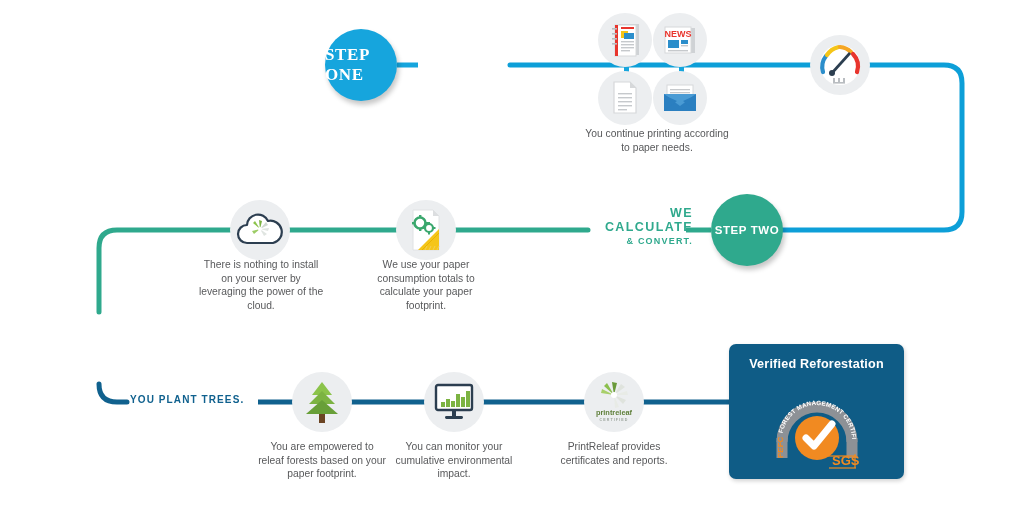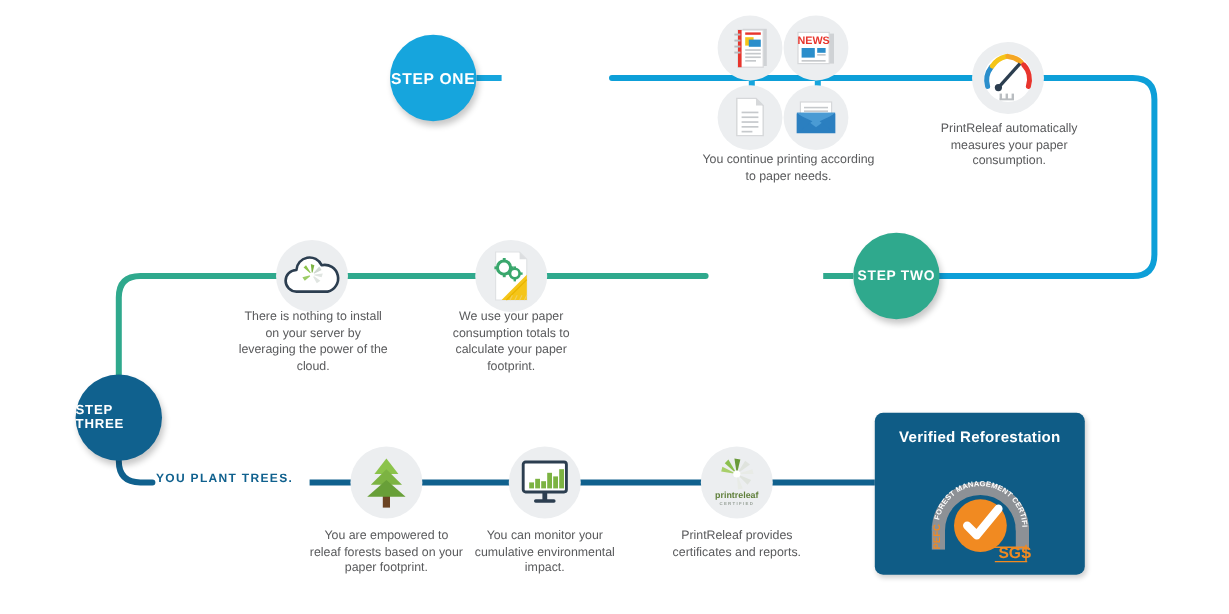--- a/index.html
+++ b/index.html
@@ -19,21 +19,21 @@
   .step-circle{
     position:absolute;
     border-radius:50%;
     display:flex;align-items:center;justify-content:center;
     color:#ffffff;
     font-weight:bold;
     letter-spacing:.6px;
     box-shadow:2px 4px 5px rgba(0,0,0,.22);
     z-index:6;
   }
-  #step-one{left:325px;top:29px;width:72px;height:72px;background:#16a5dd;font-size:13px;}
+  #step-one{left:325px;top:29px;width:72px;height:72px;background:#16a5dd;font-size:17px;font-family:Liberation Serif, serif;}
   #step-two{left:711px;top:194px;width:72px;height:72px;background:#2fa98d;font-size:11.5px;}
   #step-three{left:63px;top:312px;width:72px;height:72px;background:#10618e;font-size:11px;}
 
   
   .headline{position:absolute;z-index:6;}
   .headline .l1{font-weight:bold;letter-spacing:1.4px;}
   .headline .l2{font-weight:bold;letter-spacing:1.2px;}
   #hl-one{left:424px;top:52px;color:#16a5dd;text-align:left;}
   #hl-one .l1{font-size:13px;}
   #hl-one .l2{font-size:9.5px;margin-top:2px;}
@@ -169,26 +169,29 @@
       <path d="M37 11 A18 18 0 0 1 41 29" stroke="#e8352d" stroke-width="4.2" fill="none" stroke-linecap="round"></path>
       <path d="M17 31 L35 11 L33 9 L15 29 Z" fill="#2c3e50"></path>
       <circle cx="16" cy="30" r="3" fill="#2c3e50"></circle>
       <rect x="17" y="35" width="2" height="5" fill="#b9bdc1"></rect>
       <rect x="22" y="35" width="2" height="5" fill="#b9bdc1"></rect>
       <rect x="27" y="35" width="2" height="5" fill="#b9bdc1"></rect>
       <rect x="17" y="39" width="12" height="1.6" fill="#b9bdc1"></rect>
     </svg>
   </div>
 
-  <div class="cap" style="left:765px;top:101px;width:152px;">PrintReleaf automatically measures your paper consumption.</div>
 
   <div class="step-circle" id="step-two">
     <span>STEP TWO</span>
   </div>
 
+  <div class="headline" id="hl-two">
+    <div class="l1">WE CALCULATE</div>
+    <div class="l2">&amp; CONVERT.</div>
+  </div>
 
   <div class="bubble md" style="left:230px;top:200px;">
     <svg width="52" height="42" viewBox="0 0 52 42">
       <path d="M13 34 a9 9 0 0 1 0-18 a11 11 0 0 1 21-4 a9 9 0 0 1 5 22 Z" fill="#ffffff" stroke="#2c3e50" stroke-width="2.2" stroke-linejoin="round"></path>
       <g transform="translate(26,20)">
         <path d="M0 0 L-1 -9 L2 -8 Z" fill="#7cb342"></path>
         <path d="M0 0 L-7 -6 L-5 -8 Z" fill="#8bc34a"></path>
         <path d="M0 0 L6 -7 L8 -4 Z" fill="#cfd8d0"></path>
         <path d="M0 0 L9 -1 L8 2 Z" fill="#e0e5e1"></path>
         <path d="M0 0 L7 5 L4 7 Z" fill="#e0e5e1"></path>
@@ -224,23 +227,20 @@
         <rect x="23" y="15" width="2" height="2.5"></rect>
         <rect x="23" y="25" width="2" height="2.5"></rect>
         <rect x="18" y="20" width="2.5" height="2"></rect>
         <rect x="28" y="20" width="2.5" height="2"></rect>
       </g>
     </svg>
   </div>
 
   <div class="cap" style="left:362px;top:258px;width:128px;">We use your paper consumption totals to calculate your paper footprint.</div>
 
-  <div class="step-circle" id="step-three">
-    <span>STEP THREE</span>
-  </div>
 
   <div class="headline" id="hl-three">
     <div class="l1">YOU PLANT TREES.</div>
   </div>
 
   <div class="bubble md" style="left:292px;top:372px;">
     <svg width="44" height="48" viewBox="0 0 44 48">
       <rect x="19" y="33" width="6" height="12" fill="#6b4423"></rect>
       <path d="M22 4 L32 17 H12 Z" fill="#8bc34a"></path>
       <path d="M22 13 L35 26 H9 Z" fill="#7cb342"></path>

